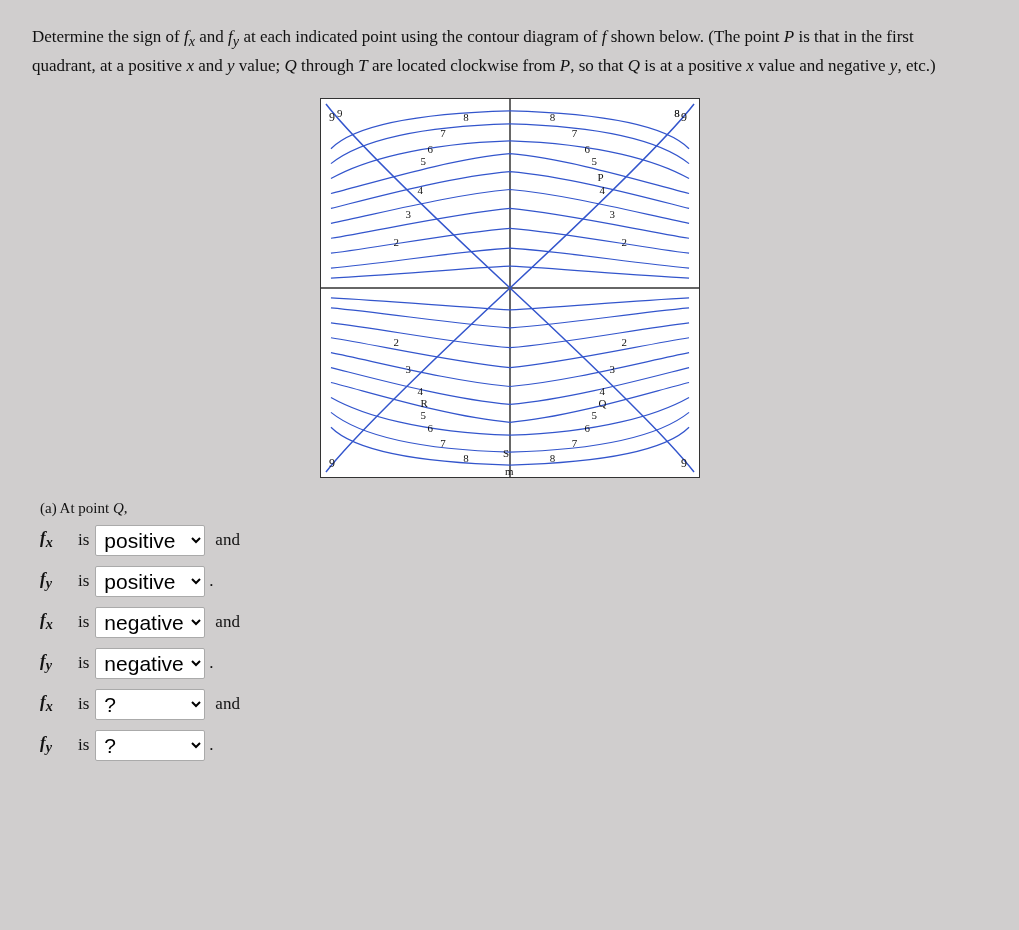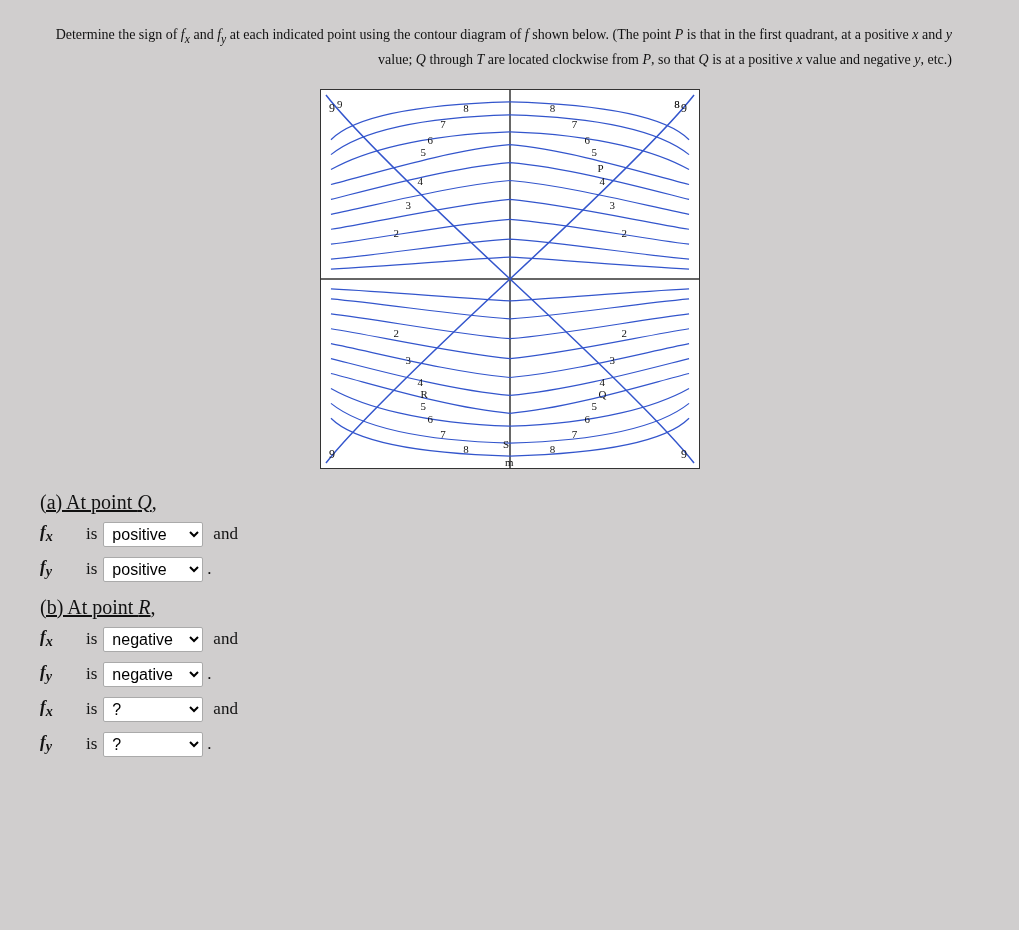--- a/index.html
+++ b/index.html
@@ -6,26 +6,25 @@
 
     body {
       background: #d0cece;
       font-family: Georgia, 'Times New Roman', serif;
       padding: 24px 32px;
       width: 1019px;
       min-height: 930px;
     }
 
     .problem-text {
-      font-size: 14px;
+      font-size: 17px;
       line-height: 1.55;
       color: #111;
       margin-bottom: 18px;
       max-width: 920px;
-      text-align: right;
     }
 
     .problem-text em {
       font-style: italic;
     }
 
     .diagram-container {
       display: flex;
       justify-content: center;
       margin-bottom: 22px;
@@ -39,48 +38,47 @@
       position: relative;
       overflow: hidden;
     }
 
     
     .parts-section {
       padding-left: 8px;
     }
 
     .part-heading {
-      font-size: 20px;
+      font-size: 15px;
       color: #111;
       margin-bottom: 8px;
       margin-top: 14px;
-      text-decoration: underline;
     }
 
     .part-row {
       display: flex;
       align-items: center;
       margin-bottom: 10px;
       font-size: 17px;
       color: #111;
     }
 
     .label-math {
       font-style: italic;
       min-width: 36px;
       font-weight: bold;
     }
 
     .label-is {
-      margin: 0 6px 0 10px;
+      margin: 0 6px 0 2px;
     }
 
     .dropdown-select {
       appearance: auto;
-      font-size: 16px;
+      font-size: 21px;
       padding: 2px 4px;
       border: 1px solid #aaa;
       border-radius: 2px;
       background: white;
       min-width: 100px;
       cursor: pointer;
     }
 
     .and-label {
       margin-left: 10px;
@@ -233,21 +231,20 @@
     <span class="label-is">is</span>
     <select class="dropdown-select">
       <option value="positive" selected="">positive</option>
       <option value="negative">negative</option>
       <option value="zero">zero</option>
       <option value="?">?</option>
     </select>
     <span class="dot-label">.</span>
   </div>
 
-  <div class="part-heading">(b) At point <em>R</em>,</div>
 
   <div class="part-row">
     <span class="label-math"><em>f<sub>x</sub></em></span>
     <span class="label-is">is</span>
     <select class="dropdown-select">
       <option value="positive">positive</option>
       <option value="negative" selected="">negative</option>
       <option value="zero">zero</option>
       <option value="?">?</option>
     </select>

